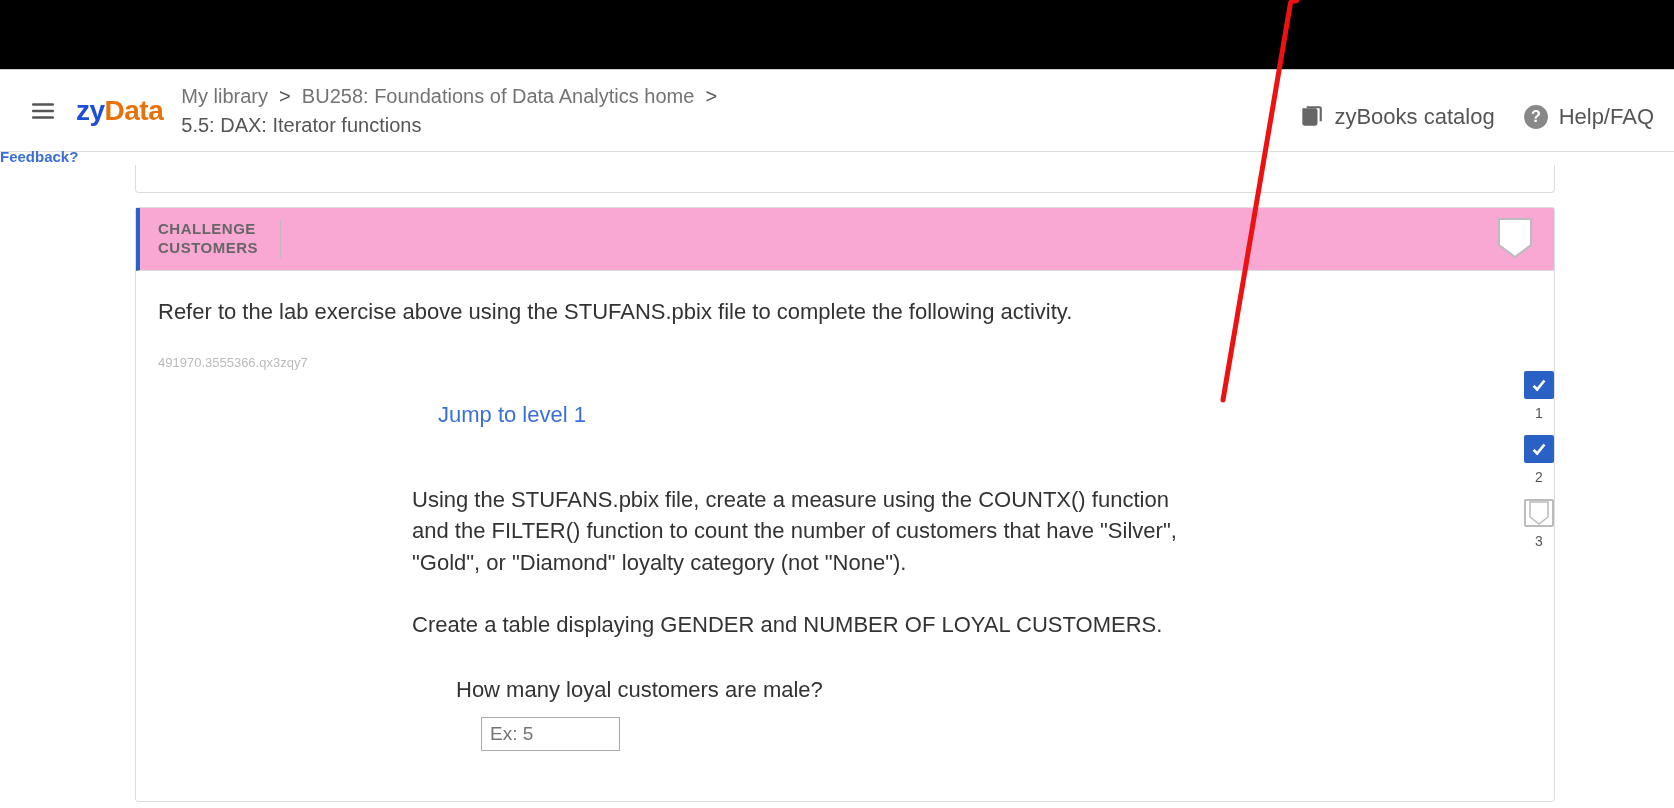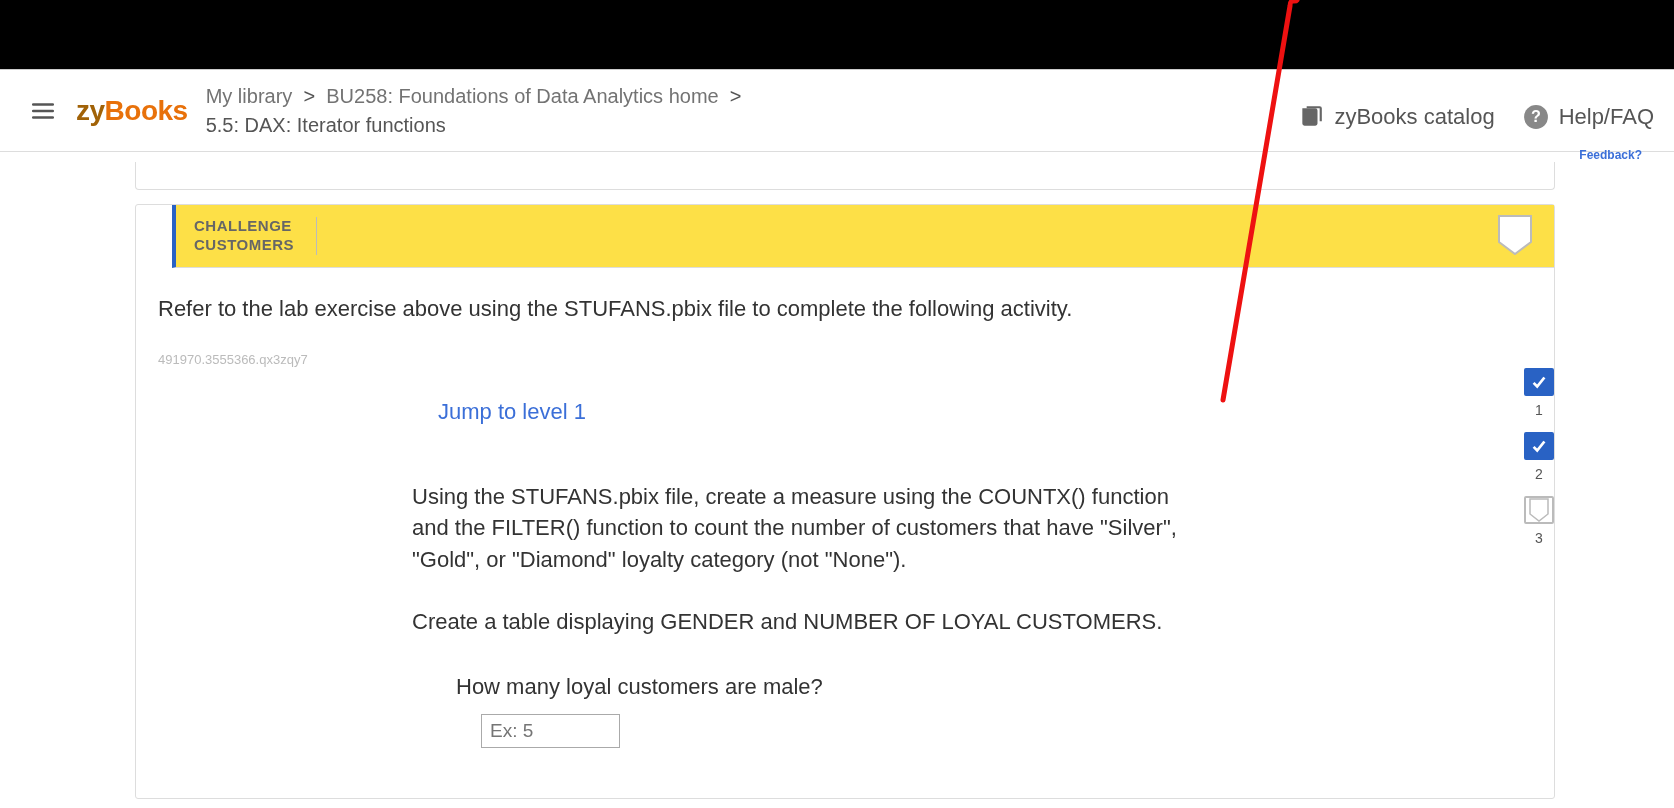--- a/index.html
+++ b/index.html
@@ -2,32 +2,32 @@
 <html><head>
 <meta charset="utf-8">
 <style>
 * { margin: 0; padding: 0; box-sizing: border-box; }
 body { font-family: -apple-system, "Helvetica Neue", Helvetica, Arial, sans-serif; background: #fff; color: #212121; width: 1674px; height: 808px; overflow: hidden; position: relative; }
 .black-top { background: #000; height: 70px; width: 100%; border-bottom: 1px solid #ccc; }
 .header-bar { display: flex; align-items: center; height: 82px; border-bottom: 1px solid #ddd; padding: 0 20px 0 30px; }
 .hamburger { width: 26px; height: 26px; margin-right: 20px; cursor: pointer; }
 .hamburger svg { display: block; }
 .logo { font-weight: 700; font-size: 28px; letter-spacing: -0.5px; margin-right: 18px; }
-.logo .zy { color: #a16207; }
+.logo .zy { color: #1d4ed8; }
 .logo .books { color: #e8710a; }
 .breadcrumbs { flex: 1; font-size: 20px; color: #555; line-height: 1.45; }
 .breadcrumbs a { color: #737373; text-decoration: none; }
 .header-tools { display: flex; align-items: center; gap: 28px; font-size: 22px; color: #555; }
 .tool-item { display: flex; align-items: flex-end; gap: 10px; cursor: pointer; margin-top: 12px; }
 .tool-item svg { display: block; }
-.feedback { text-align: right; color: #3b6fd8; font-weight: 600; font-size: 12px; padding-right: 32px; margin-top: -4px; }
+.feedback { text-align: left; color: #3b6fd8; font-weight: 600; font-size: 15px; padding-right: 32px; margin-top: -4px; }
 .main-wrap { margin-left: 135px; width: 1420px; }
 .prev-card { border: 1px solid #ddd; border-top: none; border-radius: 0 0 4px 4px; height: 28px; margin-bottom: 14px; background: #fff; }
 .activity-card { border: 1px solid #ddd; border-radius: 3px; background: #fff; }
-.activity-head { display: flex; align-items: center; background: #fde047; border-bottom: 1px solid #ddd; border-left: 4px solid #2962c4; padding: 12px 18px; position: relative; margin-left: 36px; }
+.activity-head { display: flex; align-items: center; background: #f9a8d4; border-bottom: 1px solid #ddd; border-left: 4px solid #2962c4; padding: 12px 18px; position: relative; }
 .act-label { font-size: 15px; font-weight: 700; color: #666; letter-spacing: 0.5px; border-right: 1px solid #bbb; padding-right: 22px; margin-right: 22px; line-height: 1.25; }
 .act-title { font-size: 22px; color: #555; }
 .shield { position: absolute; right: 22px; top: 10px; }
 .act-body { padding: 28px 22px 50px 22px; position: relative; }
 .intro-line { font-size: 22px; color: #333; }
 .tiny-id { margin-top: 30px; font-size: 13px; color: #bbb; }
 .jump-link { margin-top: 32px; margin-left: 280px; font-size: 22px; color: #3b6fd8; font-weight: 400; cursor: pointer; }
 .instructions { margin-top: 56px; margin-left: 254px; width: 770px; font-size: 22px; color: #333; line-height: 1.45; }
 .instructions p { margin-bottom: 30px; }
 .question { margin-top: 36px; margin-left: 298px; font-size: 22px; color: #333; }
@@ -44,21 +44,21 @@
 
 <div class="black-top"></div>
 
 <div class="header-bar">
   <div class="hamburger">
     <svg width="26" height="26" viewBox="0 0 24 24">
         <path d="M3 6h18M3 12h18M3 18h18" stroke="#555" stroke-width="2.4" stroke-linecap="round"></path>
       </svg>
   </div>
   <div class="logo">
-    <span class="zy">zy</span><span class="books">Books</span>
+    <span class="zy">zy</span><span class="books">Data</span>
   </div>
   <div class="breadcrumbs">
     <a>My library</a>
     &nbsp;&gt;&nbsp;
     <a>BU258: Foundations of Data Analytics home</a>
     &nbsp;&gt;<br>
     <span>5.5: DAX: Iterator functions</span>
   </div>
   <div class="header-tools">
     <div class="tool-item">

